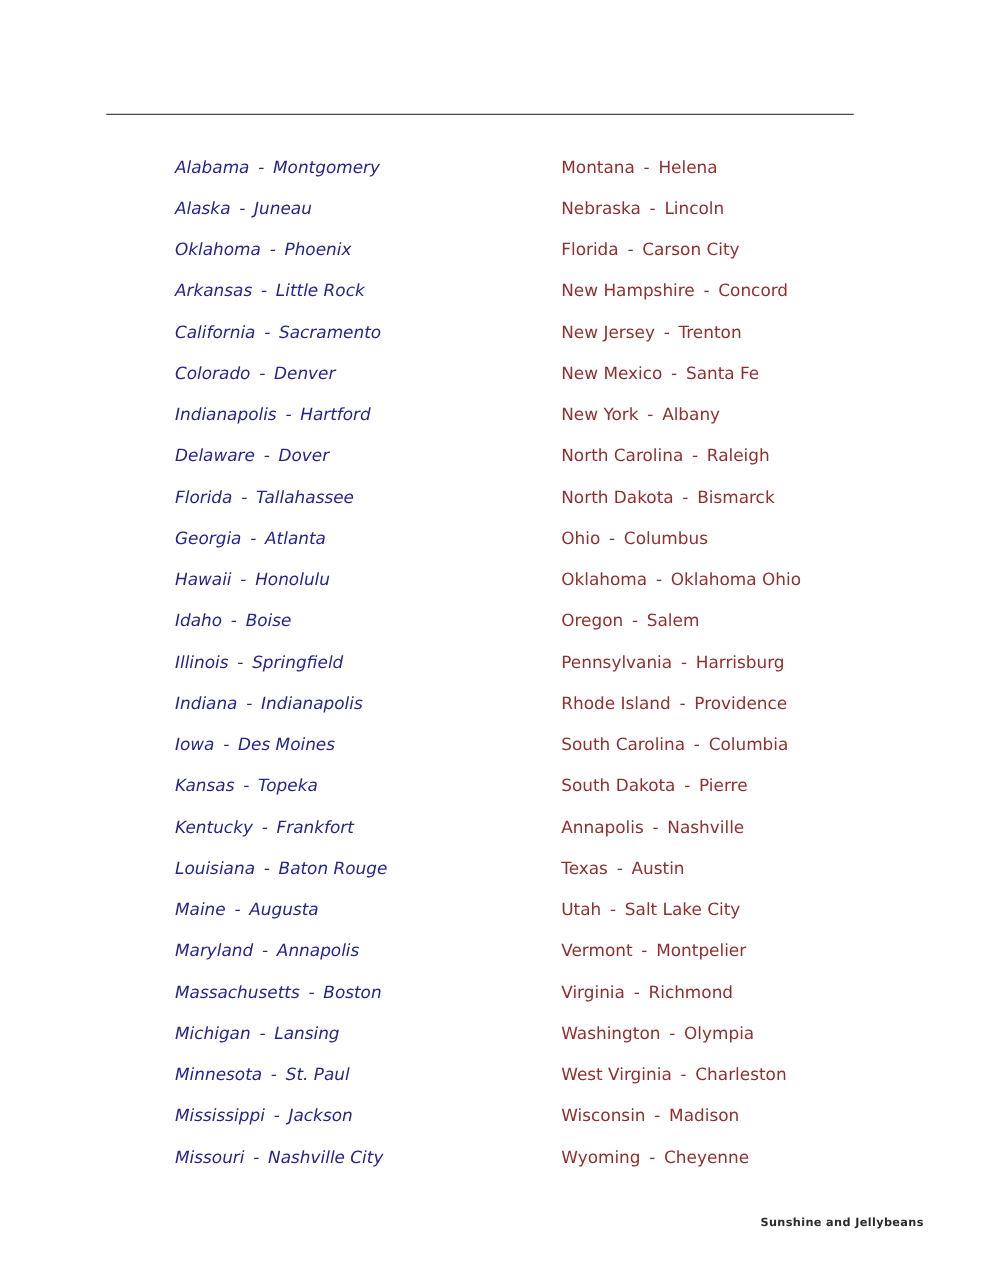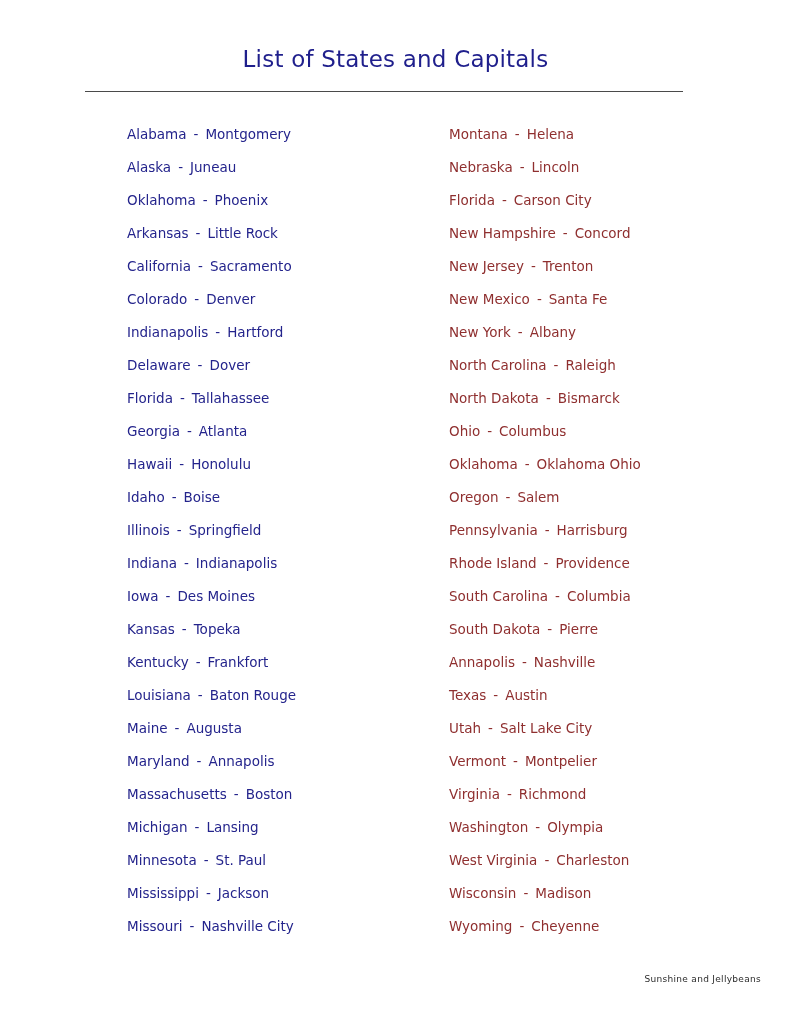--- a/index.html
+++ b/index.html
@@ -40,48 +40,47 @@
   .columns {
     position: absolute;
     top: 117px;
     left: 0;
     width: 100%;
   }
   .state-col {
     position: absolute;
     top: 0;
   }
-  .state-col.left  { left: 127px; color: var(--left-color, #24248c); }
+  .state-col.left  { left: 140px; color: var(--left-color, #24248c); font-style: italic; }
   .state-col.right { left: 449px; color: var(--right-color, #8f2f2f); }
   .state-row {
     height: 33px;
     display: flex;
     align-items: center;
     font-size: 13.5px;
     white-space: nowrap;
   }
   .sep {
     margin: 0 7px;
   }
   .footer-brand {
     position: absolute;
-    right: 30px;
+    right: 52px;
     top: 974px;
     font-size: 9px;
-    font-weight: normal;
+    font-weight: bold;
     letter-spacing: 0.3px;
     color: var(--footer-color, #2b2b2b);
     margin-left: 20px;
   }
 </style>
 </head>
 <body>
 
 <div class="page" style="--bg: #ffffff; --title-color: #1f1f8c; --left-color: #24248c; --right-color: #8f2f2f; --rule-color: #4a4a4a; --footer-color: #2b2b2b;">
-  <h1 class="page-title">List of States and Capitals</h1>
   <hr class="title-divider">
 
   <div class="columns">
     <div class="state-col left">
   <div class="state-row">
           <span>Alabama</span>
           <span class="sep">-</span>
           <span>Montgomery</span>
         </div>
 

